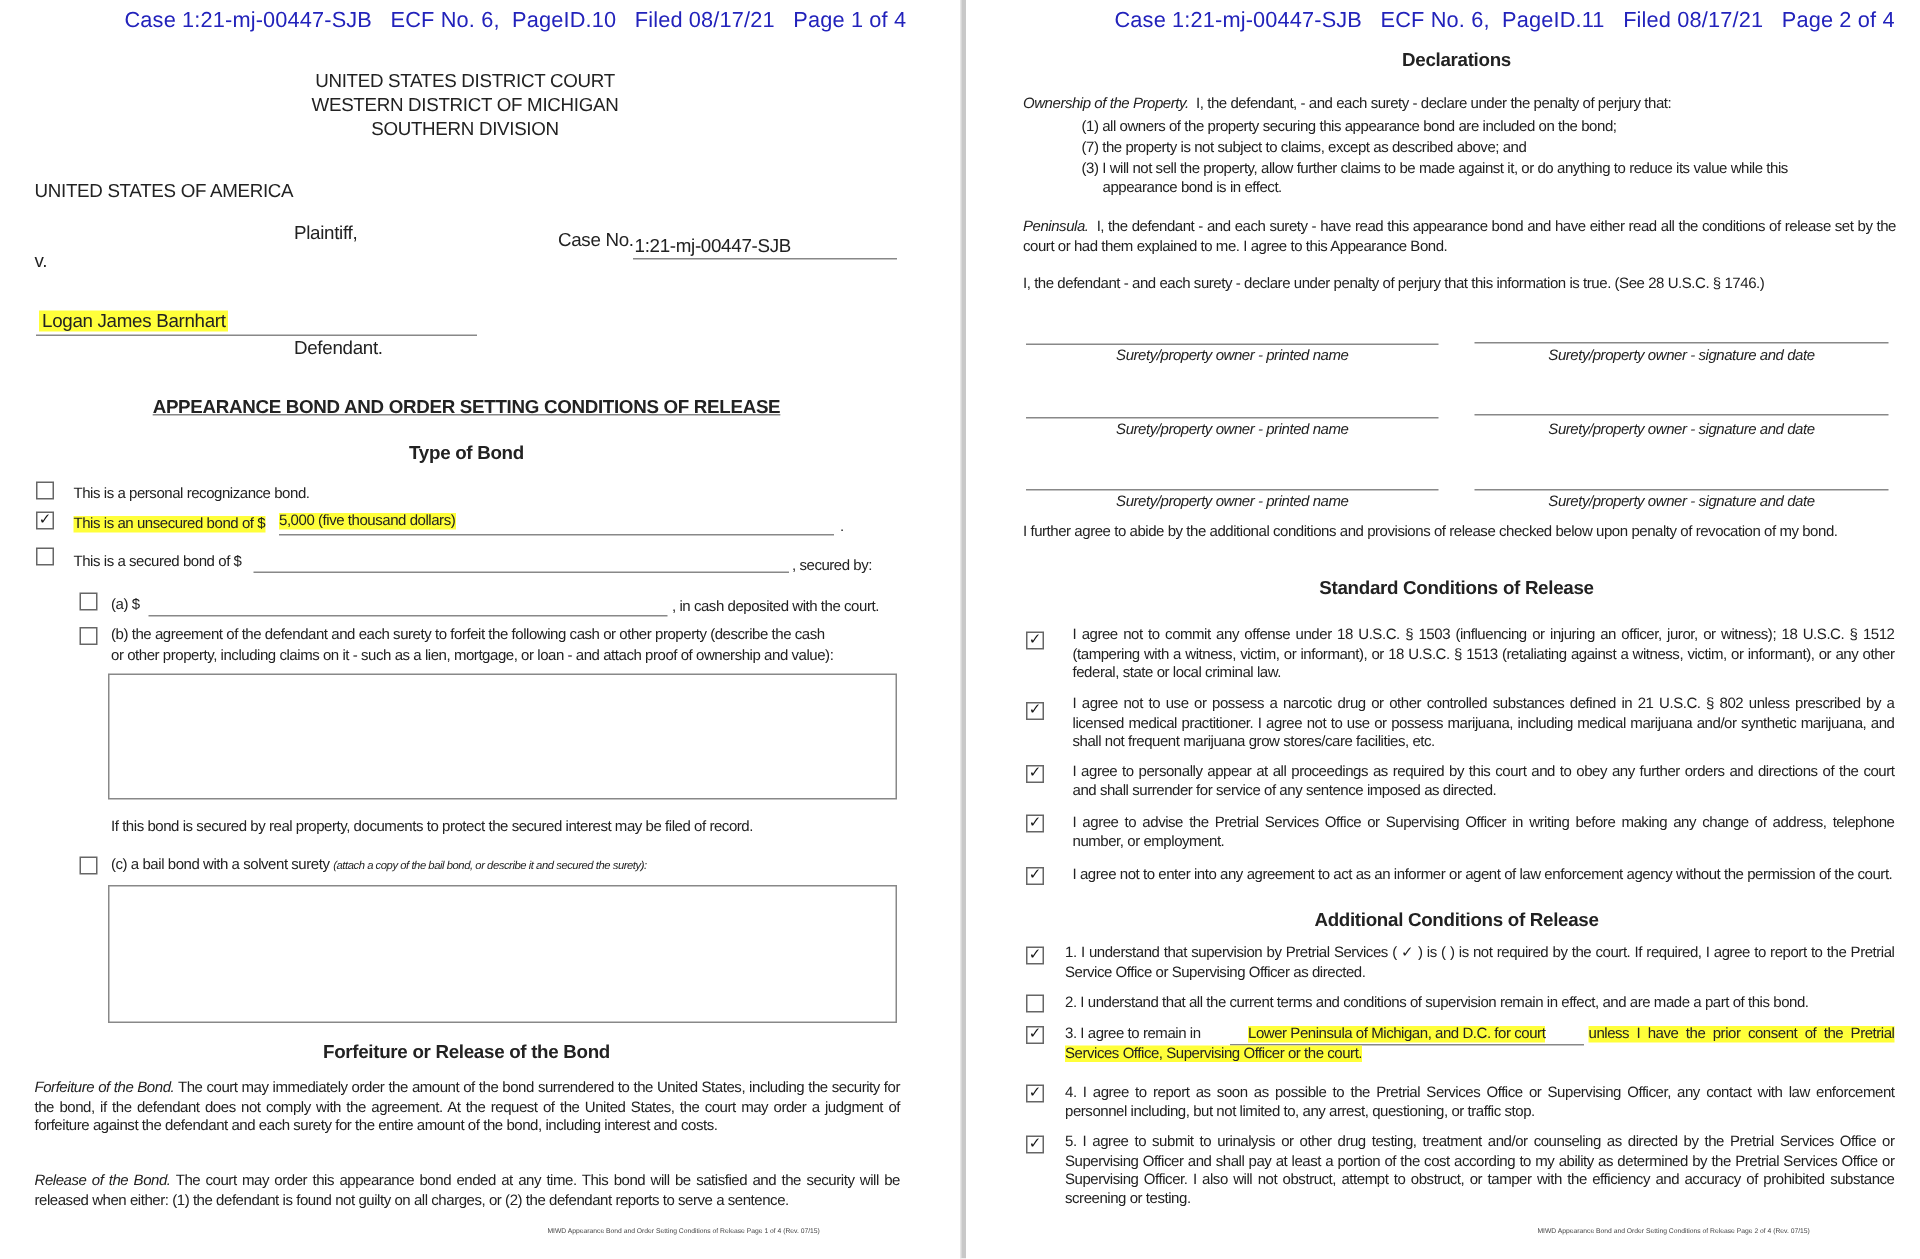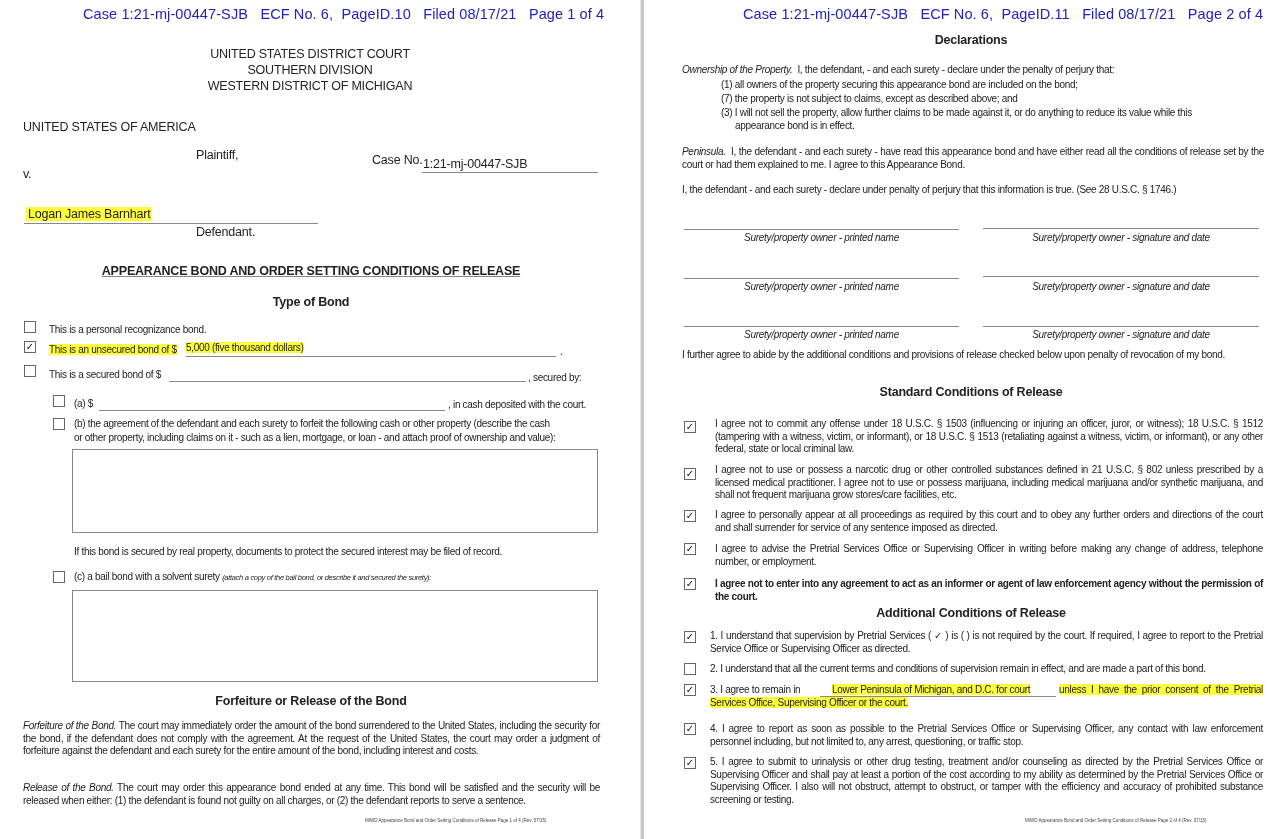--- a/index.html
+++ b/index.html
@@ -36,22 +36,22 @@
   <div class="abs hdr" style="left:83px; top:6px;">
     <span>Case 1:21-mj-00447-SJB</span>&nbsp;&nbsp;
     <span>ECF No. 6,</span>&nbsp;
     <span>PageID.10</span>&nbsp;&nbsp;
     <span>Filed 08/17/21</span>&nbsp;&nbsp;
     <span>Page 1 of 4</span>
   </div>
 
   <div class="abs md center" style="left:160px; top:46px; width:300px; line-height:16px;">
     <div>UNITED STATES DISTRICT COURT</div>
+    <div>WESTERN DISTRICT OF MICHIGAN</div>
     <div>SOUTHERN DIVISION</div>
-    <div>WESTERN DISTRICT OF MICHIGAN</div>
   </div>
 
   <div class="abs md" style="left:23px; top:120px;">UNITED STATES OF AMERICA</div>
   <div class="abs md" style="left:196px; top:148px;">Plaintiff,</div>
   <div class="abs md" style="left:23px; top:167px;">v.</div>
   <div class="abs md" style="left:372px; top:153px;">Case No.</div>
   <div class="abs md" style="left:423px; top:157px;">1:21-mj-00447-SJB</div>
   <div class="line" style="left:422px; top:172px; width:176px;"></div>
 
   <div class="abs md hl" style="left:26px; top:207px; padding:0 2px;">Logan James Barnhart</div>
@@ -167,21 +167,21 @@
   <div class="box" style="left:40px; top:468px;"><span>✓</span></div>
   <div class="para" style="left:71px; top:464px; width:548px;">I agree not to use or possess a narcotic drug or other controlled substances defined in 21 U.S.C. § 802 unless prescribed by a licensed medical practitioner.  I agree not to use or possess marijuana, including medical marijuana and/or synthetic marijuana, and shall not frequent marijuana grow stores/care facilities, etc.</div>
 
   <div class="box" style="left:40px; top:510px;"><span>✓</span></div>
   <div class="para" style="left:71px; top:509px; width:548px;">I agree to personally appear at all proceedings as required by this court and to obey any further orders and directions of the court and shall surrender for service of any sentence imposed as directed.</div>
 
   <div class="box" style="left:40px; top:543px;"><span>✓</span></div>
   <div class="para" style="left:71px; top:543px; width:548px;">I agree to advise the Pretrial Services Office or Supervising Officer in writing before making any change of address, telephone number, or employment.</div>
 
   <div class="box" style="left:40px; top:578px;"><span>✓</span></div>
-  <div class="para" style="left:71px; top:578px; width:548px;font-weight:bold;">I agree not to enter into any agreement to act as an informer or agent of law enforcement agency without the permission of the court.</div>
+  <div class="para" style="left:71px; top:578px; width:548px;">I agree not to enter into any agreement to act as an informer or agent of law enforcement agency without the permission of the court.</div>
 
   <div class="abs md bold center" style="left:0; top:606px; width:654px;">Additional Conditions of Release</div>
 
   <div class="box" style="left:40px; top:631px;"><span>✓</span></div>
   <div class="para" style="left:66px; top:630px; width:553px;">
     <span>1.   I understand that supervision by Pretrial Services  (</span>
     <span>✓</span>
     <span>) is   (     ) is not   required  by  the  court.   If  required,  I agree to report to the Pretrial Service Office or Supervising Officer as directed.</span>
   </div>
 

